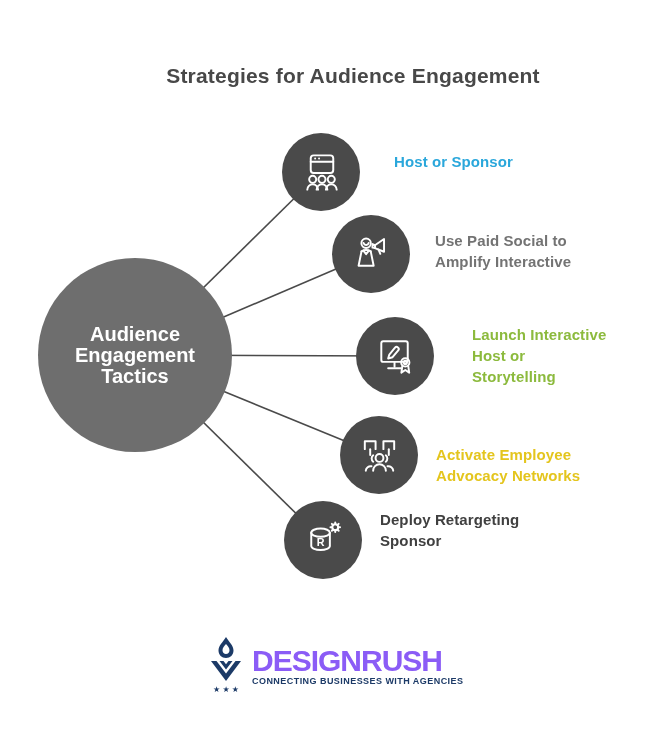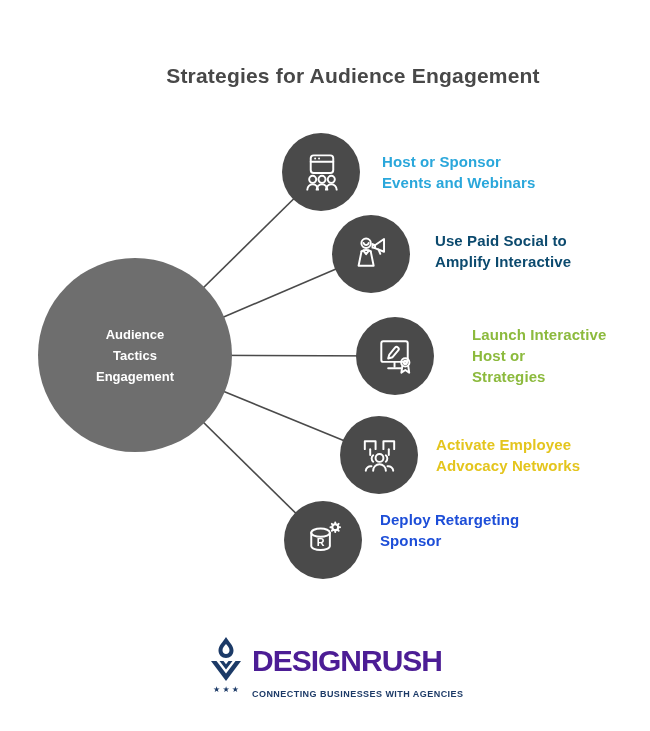--- a/index.html
+++ b/index.html
@@ -11,47 +11,47 @@
     position:absolute; left:0; top:64px; width:100%;
     text-align:center; font-size:21px; font-weight:bold;
     color:#484848; letter-spacing:0.2px;padding-left:28px;
   }
   .connectors { position:absolute; left:0; top:0; pointer-events:none; }
   .center-circle {
     position:absolute; left:38px; top:258px; width:194px; height:194px;
     border-radius:50%; background:#6E6E6E;
     display:flex; align-items:center; justify-content:center; text-align:center;
   }
-  .center-label { color:#ffffff; font-weight:bold; font-size:13px; line-height:21px; }
+  .center-label { color:#ffffff; font-weight:bold; font-size:20px; line-height:21px; }
   .center-label span { display:block; }
   .node {
     position:absolute; width:78px; height:78px; border-radius:50%;
     background:#4A4A4A; display:flex; align-items:center; justify-content:center;
   }
   .node svg { width:47px; height:47px; }
   .n1 { left:282px; top:133px; }
   .n2 { left:332px; top:215px; }
   .n3 { left:356px; top:317px; }
   .n4 { left:340px; top:416px; }
   .n5 { left:284px; top:501px; }
   .node-label {
     position:absolute; font-weight:bold; font-size:15px; line-height:21px;
     letter-spacing:0.1px; white-space:nowrap;
   }
   .node-label span { display:block; }
   .l1 { left:382px; top:151px; }
   .l2 { left:435px; top:230px; }
   .l3 { left:456px; top:324px;margin-left:16px; }
-  .l4 { left:436px; top:434px; }
+  .l4 { left:436px; top:444px; }
   .l5 { left:380px; top:509px; }
   .footer { position:absolute; left:206px; top:636px; display:flex; align-items:flex-start; }
   .brand-mark { width:40px; height:58px; margin-right:6px; }
   .brand-text { display:flex; flex-direction:column; padding-top:11px; }
   .brand-name { font-size:30px; font-weight:bold; letter-spacing:-1px; line-height:28px; }
-  .brand-tagline { font-size:9px; font-weight:bold; letter-spacing:0.45px; margin-top:14px; }
+  .brand-tagline { font-size:9px; font-weight:bold; letter-spacing:0.45px; margin-top:1px; }
   .icon-stroke { fill:none; stroke:#ffffff; stroke-width:2; stroke-linecap:round; stroke-linejoin:round; }
 </style>
 </head>
 <body>
 
 <div class="canvas">
 
   <div class="page-title" style="color: rgb(72, 72, 72);">Strategies for Audience Engagement</div>
 
   <svg class="connectors" width="650" height="731">
@@ -60,82 +60,81 @@
       <line x1="135" y1="355" x2="371" y2="254"></line>
       <line x1="135" y1="355" x2="395" y2="356"></line>
       <line x1="135" y1="355" x2="379" y2="455"></line>
       <line x1="135" y1="355" x2="323" y2="540"></line>
     </g>
   </svg>
 
   <div class="center-circle">
     <div class="center-label">
       <span>Audience</span>
+      <span>Engagement</span>
       <span>Tactics</span>
-      <span>Engagement</span>
     </div>
   </div>
 
   <div class="node n1">
     <svg viewBox="0 0 48 48">
       <g class="icon-stroke">
         <rect x="13" y="6.5" width="23" height="18" rx="3"></rect>
         <line x1="13" y1="13" x2="36" y2="13"></line>
         <circle cx="15" cy="31" r="3.6"></circle>
         <circle cx="24.5" cy="31" r="3.6"></circle>
         <circle cx="34" cy="31" r="3.6"></circle>
         <path d="M9.5 41.5 a5.5 5.5 0 0 1 11 0"></path>
         <path d="M19 41.5 a5.5 5.5 0 0 1 11 0"></path>
         <path d="M28.5 41.5 a5.5 5.5 0 0 1 11 0"></path>
       </g>
       <circle cx="17.5" cy="9.8" r="1" fill="#ffffff"></circle>
       <circle cx="21.5" cy="9.8" r="1" fill="#ffffff"></circle>
     </svg>
   </div>
-  <div class="node-label l1" style="color: rgb(42, 167, 219);">
+  <div class="node-label l1" style="color: rgb(42, 167, 219); margin-left: 12px;">
     <span>Host or Sponsor</span>
-    <span>Events and Webinars</span>
   </div>
 
   <div class="node n2">
     <svg viewBox="0 0 48 48">
       <g class="icon-stroke">
         <circle cx="18.5" cy="12.5" r="4.8"></circle>
         <path d="M15.9 12.3 a2.7 2.7 0 0 0 5.2 0"></path>
         <path d="M13.8 20.8 L10.8 35.5 L26.2 35.5 L23.2 20.8"></path>
         <path d="M13.8 20.8 Q18.5 18.2 23.2 20.8"></path>
         <path d="M15.7 20 L18.5 23.6 L21.3 20"></path>
         <path d="M27.5 14.5 L36.8 8.2 L36.8 21.2 L27.5 17.5 Z"></path>
         <path d="M25 13.3 l2.5 1.2 v3 l-2.5 -0.5 z"></path>
         <path d="M31.2 19 l1.8 4.3"></path>
       </g>
     </svg>
   </div>
-  <div class="node-label l2" style="color: #0c4a6e;">
+  <div class="node-label l2" style="color: #737373;">
     <span>Use Paid Social to</span>
     <span>Amplify Interactive</span>
   </div>
 
   <div class="node n3">
     <svg viewBox="0 0 48 48">
       <g class="icon-stroke">
         <rect x="9.5" y="8.5" width="27" height="21" rx="2"></rect>
         <line x1="23" y1="29.5" x2="23" y2="34.5"></line>
         <line x1="16.5" y1="36" x2="29.5" y2="36"></line>
         <path d="M16.5 26 l1.2 -4 5.8 -7 a2.1 2.1 0 0 1 3.3 2.7 l-5.8 7 -4.5 1.3 z"></path>
         <circle cx="34" cy="30" r="4.2"></circle>
         <circle cx="34" cy="30" r="1.7"></circle>
         <path d="M31 33.5 L30 40.5 L34 37.8 L38 40.5 L37 33.5"></path>
       </g>
     </svg>
   </div>
   <div class="node-label l3" style="color: rgb(140, 186, 61);">
     <span>Launch Interactive</span>
     <span>Host or</span>
-    <span>Strategies</span>
+    <span>Storytelling</span>
   </div>
 
   <div class="node n4">
     <svg viewBox="0 0 48 48">
       <g class="icon-stroke">
         <path d="M9 17.5 V9.5 H20 V17.5"></path>
         <line x1="14.5" y1="17.5" x2="14.5" y2="23.5"></line>
         <path d="M28 17.5 V9.5 H39 V17.5"></path>
         <line x1="33.5" y1="17.5" x2="33.5" y2="23.5"></line>
         <circle cx="24" cy="26.5" r="4"></circle>
@@ -156,31 +155,31 @@
     <svg viewBox="0 0 48 48">
       <g class="icon-stroke">
         <ellipse cx="21" cy="16" rx="9.5" ry="4.2"></ellipse>
         <path d="M11.5 16 v13.5 c0 2.3 4.3 4.2 9.5 4.2 s9.5 -1.9 9.5 -4.2 V16"></path>
         <circle cx="36" cy="10.5" r="3"></circle>
         <path d="M36 5.6 v1.8 M36 13.6 v1.8 M31.1 10.5 h1.8 M39.1 10.5 h1.8 M32.5 7 l1.3 1.3 M38.2 12.7 l1.3 1.3 M39.5 7 l-1.3 1.3 M33.8 12.7 l-1.3 1.3"></path>
       </g>
       <text x="21" y="30" text-anchor="middle" font-size="11" font-weight="bold" fill="#ffffff" font-family="Liberation Sans, sans-serif">R</text>
     </svg>
   </div>
-  <div class="node-label l5" style="color: #1d4ed8;">
+  <div class="node-label l5" style="color: #404040;">
     <span>Deploy Retargeting</span>
     <span>Sponsor</span>
   </div>
 
   <div class="footer">
     <svg class="brand-mark" viewBox="0 0 40 58">
       <path fill="#1C3A67" fill-rule="evenodd" d="M20 1 C 17 6 12.5 9.5 12.5 14.5 C 12.5 19 15.8 22 20 22 C 24.2 22 27.5 19 27.5 14.5 C 27.5 9.5 23 6 20 1 Z M20 8 C 21.8 10 23.5 11.8 23.5 14.2 C 23.5 16.4 22 18 20 18 C 18 18 16.5 16.4 16.5 14.2 C 16.5 11.8 18.2 10 20 8 Z"></path>
       <path fill="#1C3A67" d="M5 25 L20 45 L35 25 L29.5 25 L20 37.5 L10.5 25 Z"></path>
       <path fill="#1C3A67" d="M13.5 25 L20 33.5 L26.5 25 L22.5 25 L20 28.2 L17.5 25 Z"></path>
       <text x="20" y="56" text-anchor="middle" font-size="8" fill="#1C3A67">★ ★ ★</text>
     </svg>
     <div class="brand-text">
-      <div class="brand-name" style="color: #4c1d95;">DESIGNRUSH</div>
+      <div class="brand-name" style="color: #8b5cf6;">DESIGNRUSH</div>
       <div class="brand-tagline" style="color: rgb(28, 58, 103);">CONNECTING BUSINESSES WITH AGENCIES</div>
     </div>
   </div>
 
 </div>
 
 </body></html>

